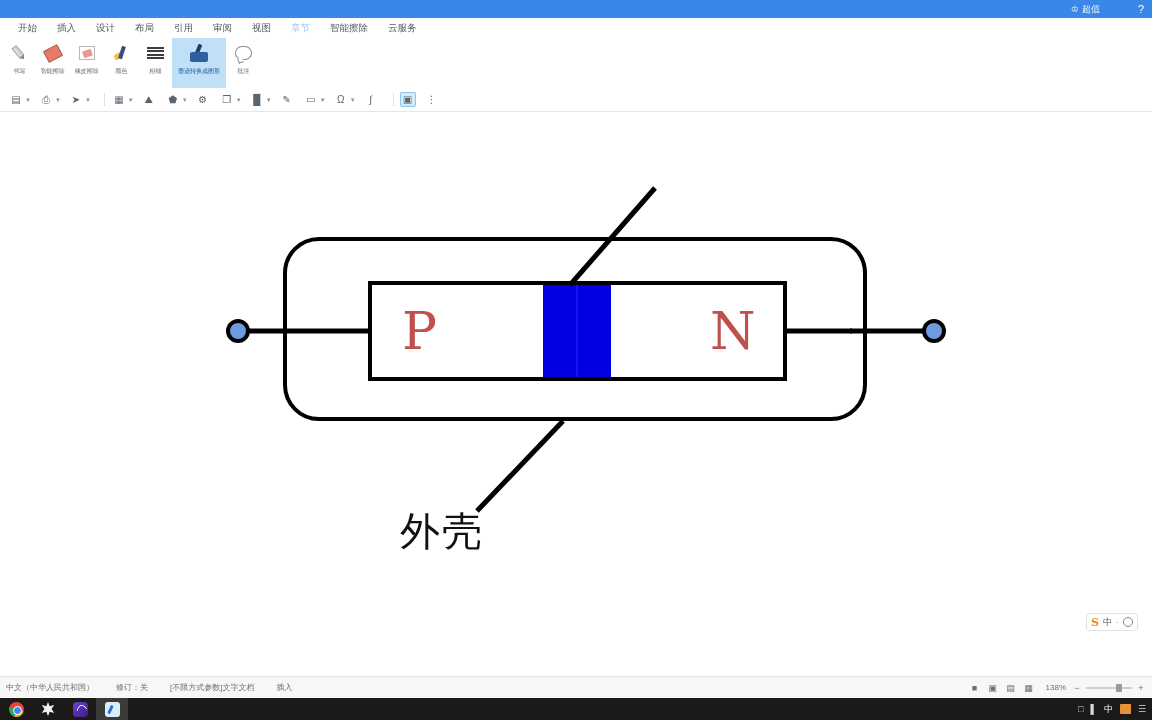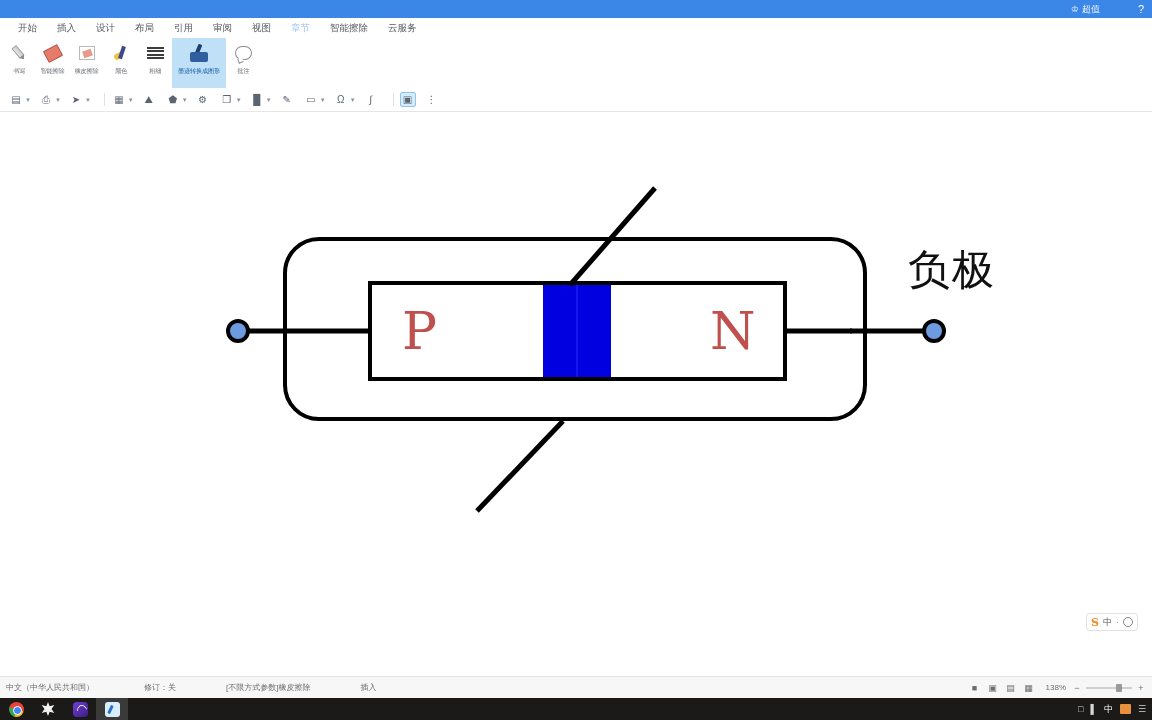--- a/index.html
+++ b/index.html
@@ -116,21 +116,21 @@
     color:#252f8f; white-space:nowrap; letter-spacing:1px; line-height:1;
   }
   .caption b { font-weight:bold; }
 
   
   .statusbar {
     position:absolute; left:0; top:676px; width:1152px; height:22px;
     background:#f7f7f7; border-top:1px solid #e2e2e2;
     display:flex; align-items:center;
   }
-  .sb-left { display:flex; align-items:center; padding-left:6px;gap:28px; }
+  .sb-left { display:flex; align-items:center; padding-left:6px; }
   .sbtxt { font-size:8px; color:#6d6d6d; margin-right:22px; white-space:nowrap; }
   .sb-right { margin-left:auto; display:flex; align-items:center; padding-right:6px; }
   .sb-vico { width:14px;height:14px;display:flex;align-items:center;justify-content:center;color:#6d6d6d;font-size:9px;margin-right:4px; }
   .sb-zoom { font-size:8px;color:#6d6d6d;margin:0 6px; }
   .sb-minus,.sb-plus { font-size:9px;color:#6d6d6d;width:10px;text-align:center; }
   .sb-track { width:46px;height:2px;background:#cfcfcf;position:relative;margin:0 4px; }
   .sb-knob { position:absolute;left:30px;top:-3px;width:6px;height:8px;background:#9a9a9a;border-radius:1px; }
 
   
   .ime {
@@ -345,38 +345,38 @@
         <circle cx="238" cy="218" r="10" fill="#6C9BE0" stroke="#000000" stroke-width="4"></circle>
         <circle cx="934" cy="218" r="10" fill="#6C9BE0" stroke="#000000" stroke-width="4"></circle>
 
         <line x1="570" y1="172" x2="655" y2="75" stroke="#000000" stroke-width="5"></line>
         <line x1="563" y1="308" x2="477" y2="398" stroke="#000000" stroke-width="5"></line>
       </svg>
 
       <div class="lbl" style="left:402px;top:192px;font-size:52px;color:#C0504D;">P</div>
       <div class="lbl" style="left:710px;top:192px;font-size:52px;color:#C0504D;">N</div>
 
-      <div class="lbl lbl-fuji">负极</div>
+      <div class="lbl lbl-waike">外壳</div>
 
 
     </div>
   </div>
 
   <div class="ime">
     <span class="ime-logo">S</span>
     <span class="ime-zh">中</span>
     <span class="ime-dot">·</span>
     <span class="ime-face"></span>
   </div>
 
   <div class="statusbar">
     <div class="sb-left" id="sbleft">
         <span class="sbtxt">中文（中华人民共和国）</span>
         <span class="sbtxt">修订：关</span>
-        <span class="sbtxt">[不限方式参数]橡皮擦除</span>
+        <span class="sbtxt">[不限方式参数]文字文档</span>
         <span class="sbtxt">插入</span>
       </div>
     <div class="sb-right">
       <span class="sb-vico">■</span>
       <span class="sb-vico">▣</span>
       <span class="sb-vico">▤</span>
       <span class="sb-vico">▦</span>
       <span class="sb-zoom">138%</span>
       <span class="sb-minus">−</span>
       <span class="sb-track">

